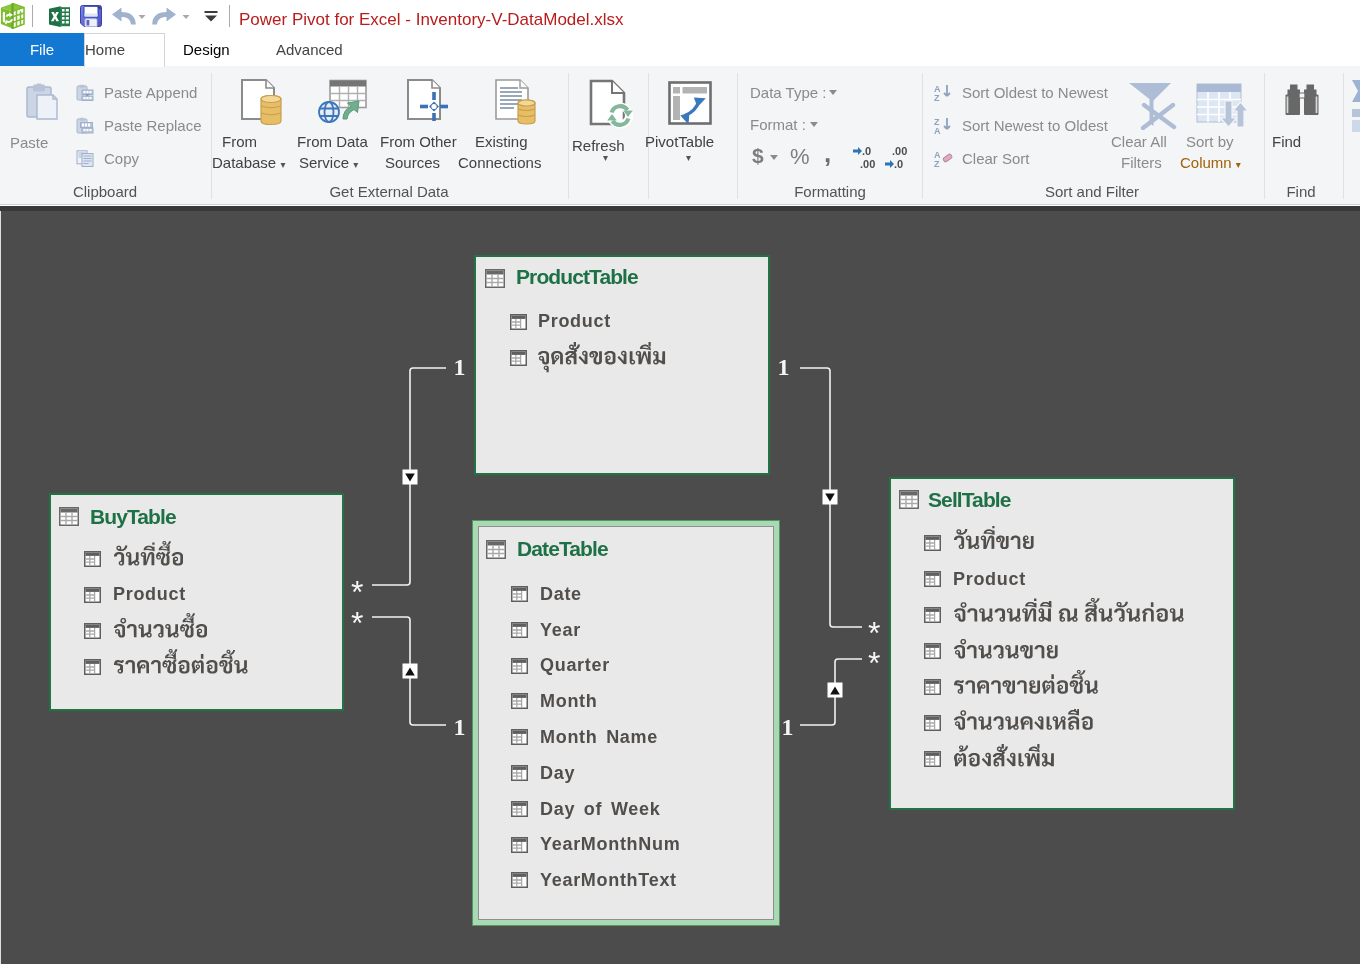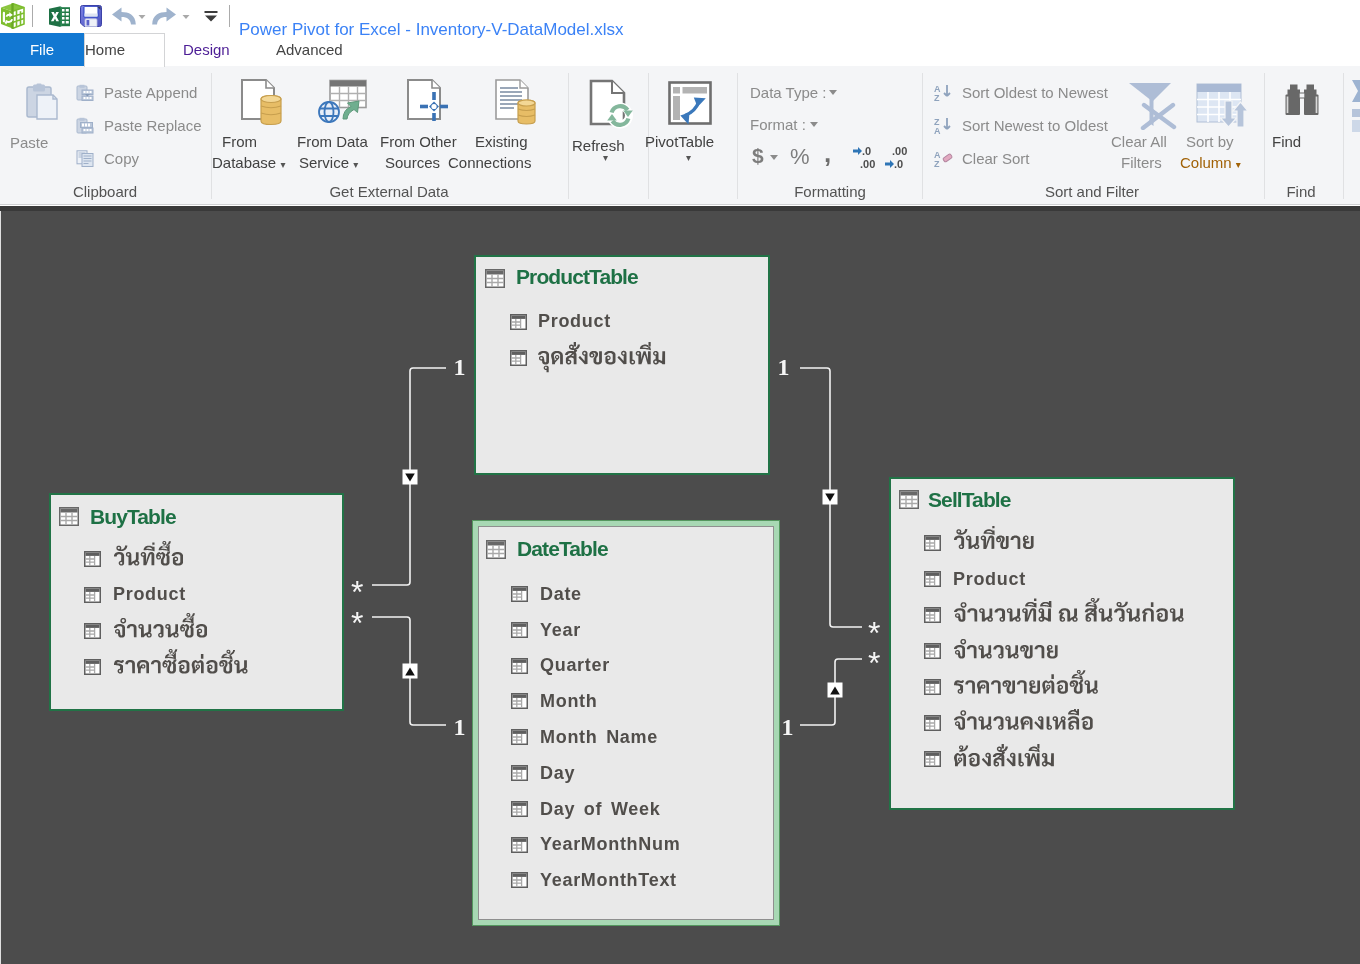--- a/index.html
+++ b/index.html
@@ -65,25 +65,25 @@
 </svg>
 <svg class="abs" style="left:152px;top:6px" width="38" height="21" viewBox="0 0 38 21">
   <path d="M14.5,1.5 L24,8.5 L14.5,15.5 L14.5,11 C8.5,11 5.5,13.5 5,18.5 L0.2,18.5 C0.5,8.5 7.5,6 14.5,6 Z" fill="#9fb3cd"></path>
   <polygon points="30.5,9 37.5,9 34,13" fill="#a9a9a9"></polygon>
 </svg>
 <svg class="abs" style="left:203px;top:9px" width="17" height="16" viewBox="0 0 17 16">
   <rect x="1.5" y="2" width="13" height="2" fill="#3c3c3c"></rect>
   <polygon points="2,6.5 14,6.5 8,12.5" fill="#3c3c3c"></polygon>
 </svg>
 <div class="tsep" style="left:229px"></div>
-<div class="abs" style="left:239px;top:20px;font-size:17px;color:#3b82f6;white-space:nowrap">Power Pivot for Excel - Inventory-V-DataModel.xlsx</div>
+<div class="abs" style="left:239px;top:10px;font-size:17px;color:#b91c1c;white-space:nowrap">Power Pivot for Excel - Inventory-V-DataModel.xlsx</div>
 
 <div class="abs" style="left:0;top:33px;width:84px;height:33px;background:#1278d2;color:#fff;font-size:15px;text-align:center;line-height:33px">File</div>
 <div class="abs" style="left:84px;top:33px;width:81px;height:34px;background:#fff;border:1px solid #d3d4d6;border-bottom:none;color:#444;font-size:15px;text-align:left;line-height:32px">Home</div>
-<div class="abs" style="left:183px;top:33px;height:33px;color:#4c1d95;font-size:15px;line-height:33px">Design</div>
+<div class="abs" style="left:183px;top:33px;height:33px;color:#000000;font-size:15px;line-height:33px">Design</div>
 <div class="abs" style="left:276px;top:33px;height:33px;color:#444;font-size:15px;line-height:33px">Advanced</div>
 
 <div class="gsep" style="left:211px"></div>
 <div class="gsep" style="left:568px"></div>
 <div class="gsep" style="left:648px"></div>
 <div class="gsep" style="left:737px"></div>
 <div class="gsep" style="left:922px"></div>
 <div class="gsep" style="left:1264px"></div>
 <div class="gsep" style="left:1343px"></div>
 <div class="glabel" style="left:55px;width:100px">Clipboard</div>
@@ -168,21 +168,21 @@
   <path d="M2,1 L26,1 L34,9 L34,40 L2,40 Z" fill="#fff" stroke="#9b9b9b" stroke-width="1.6"></path>
   <path d="M26,1 L26,9 L34,9" fill="#fff" stroke="#9b9b9b" stroke-width="1.4"></path>
   <path d="M6,9 h18 M6,13 h22 M6,17 h22 M6,21 h22 M6,25 h22 M6,29 h14" stroke="#9aa7b8" stroke-width="1.8" fill="none"></path>
   <g>
    <path d="M24,24 q0,-3 8.5,-3 q8.5,0 8.5,3 L41,42 q0,3 -8.5,3 q-8.5,0 -8.5,-3 Z" fill="#e7bd66" stroke="#c79f4e" stroke-width="1.2"></path>
    <ellipse cx="32.5" cy="24" rx="8.5" ry="3" fill="#f3d795" stroke="#c79f4e" stroke-width="1.2"></ellipse>
    <path d="M24,30 q8.5,3 17,0 M24,36 q8.5,3 17,0" fill="none" stroke="#c79f4e" stroke-width="1.2"></path>
   </g>
 </svg>
 <div class="btxt" style="left:475px;top:133px;width:80px">Existing</div>
-<div class="btxt" style="left:448px;top:154px;width:114px">Connections</div>
+<div class="btxt" style="left:458px;top:154px;width:114px">Connections</div>
 
 <svg class="abs" style="left:589px;top:79px" width="44" height="50" viewBox="0 0 44 50">
   <path d="M2,2 L23,2 L35,14 L35,45 L2,45 Z" fill="#fff" stroke="#757575" stroke-width="2.6"></path>
   <path d="M23,2 L23,14 L35,14" fill="#fff" stroke="#757575" stroke-width="2"></path>
   <g fill="none" stroke="#fff" stroke-width="8">
       <circle cx="31" cy="36.5" r="9"></circle>
     </g>
   <g fill="none" stroke="#84b79c" stroke-width="4.2">
     <path d="M22.6,33.5 a9,9 0 0 1 16,-2.5"></path>
     <path d="M39.4,39.5 a9,9 0 0 1 -16,2.5"></path>

